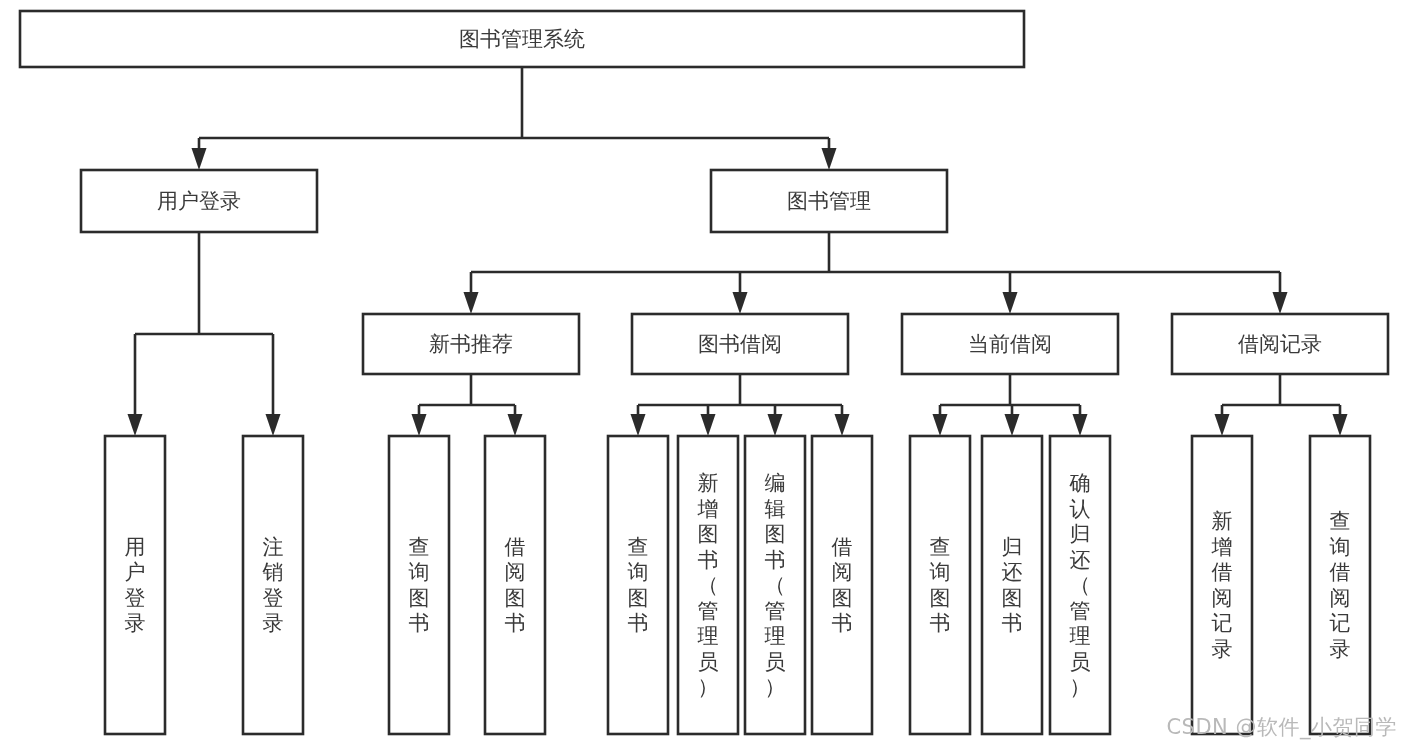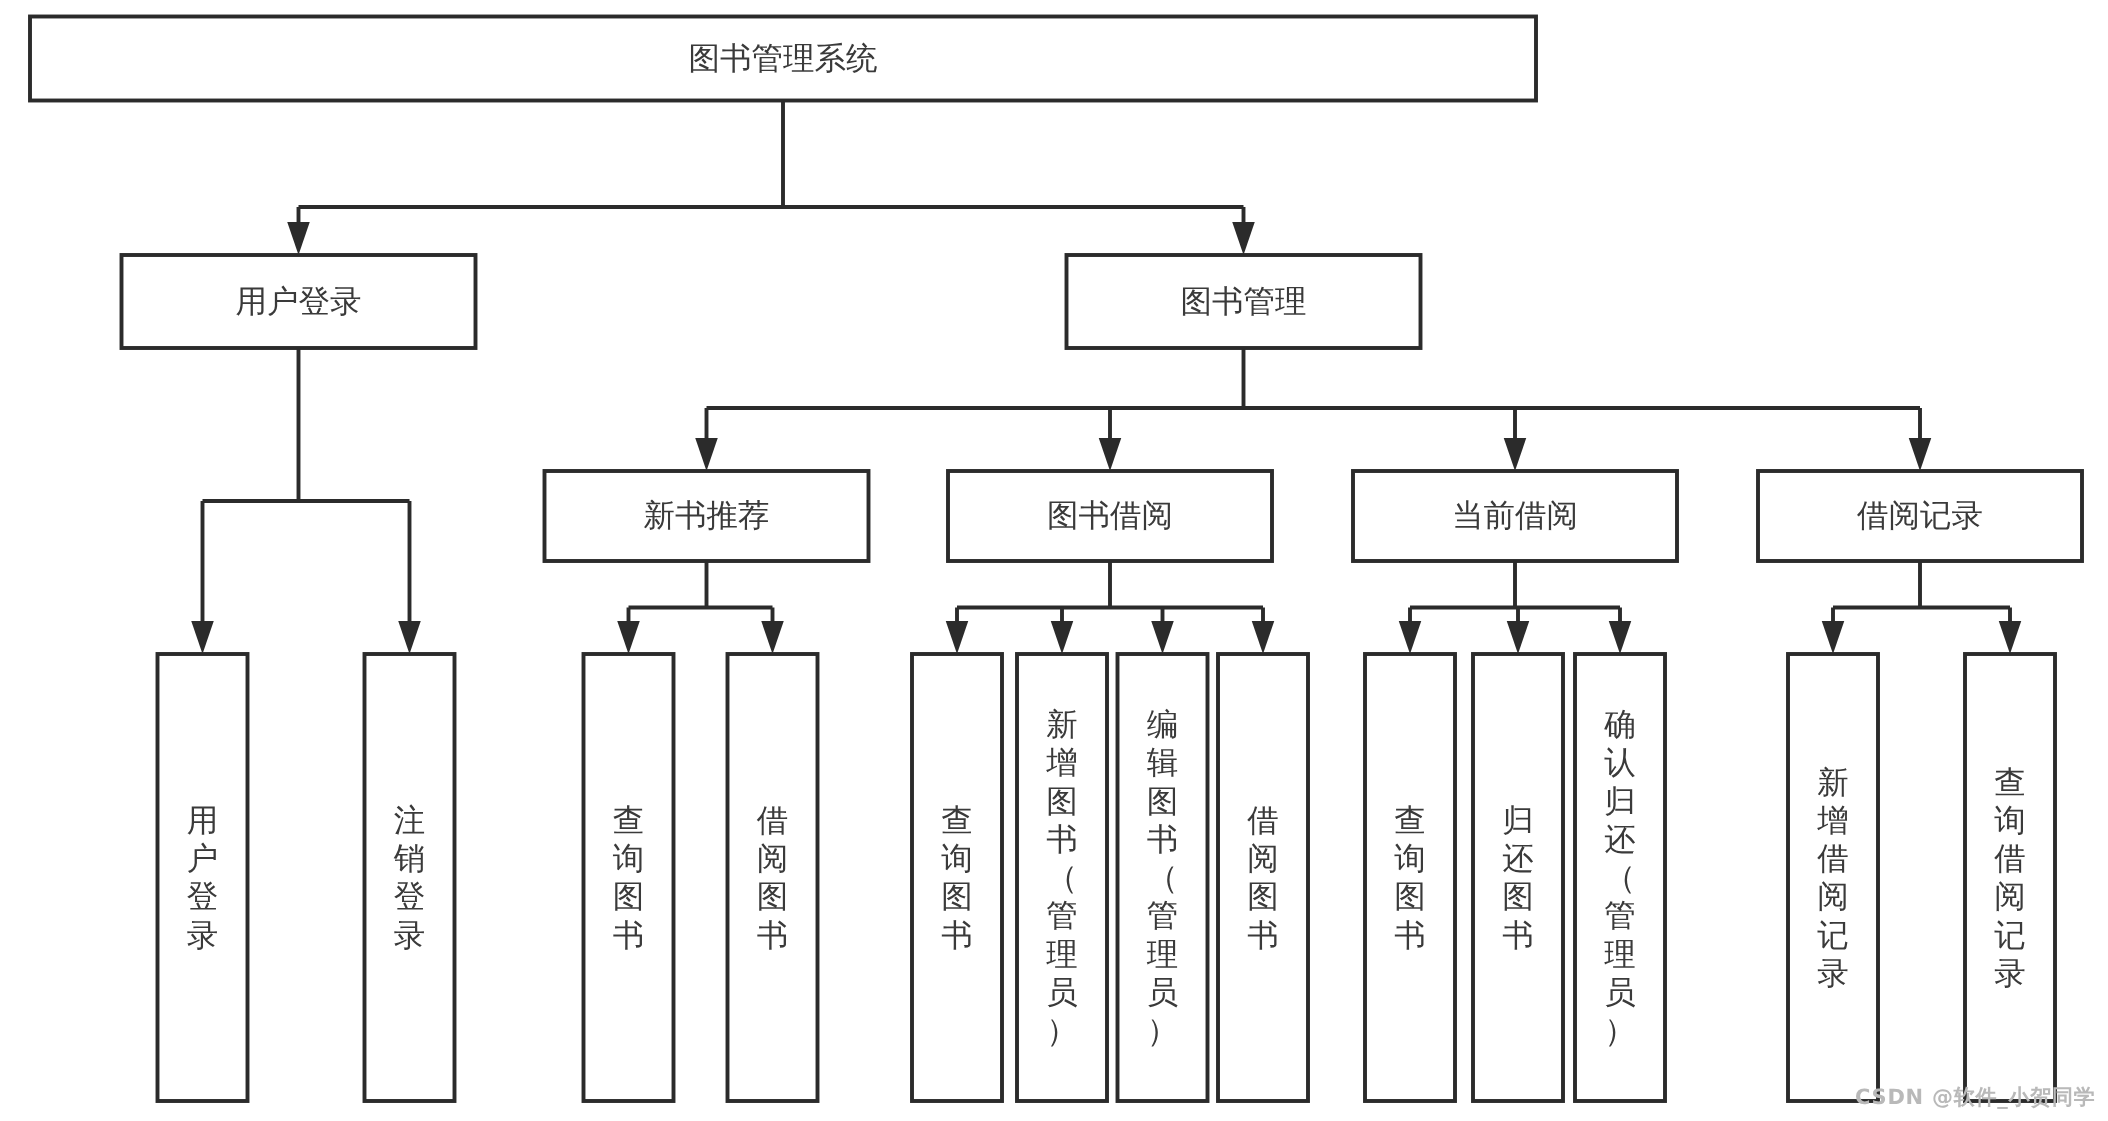--- a/index.html
+++ b/index.html
@@ -52,26 +52,25 @@
   }
   .arrow-head {
     fill: #2b2b2b;
     stroke: none;
   }
   .watermark {
     position: absolute;
     right: 8px;
     bottom: 6px;
     font-family: "DejaVu Sans", "Liberation Sans", sans-serif;
-    font-size: 14px;
+    font-size: 21px;
     color: #b9b9b9;
     white-space: nowrap;
     letter-spacing: 0.5px;
     user-select: none;
-    font-weight: bold;
   }
 </style>
 </head>
 <body>
 
 <div id="diagram-root">
 
   <svg class="flow" viewBox="0 0 1405 747" xmlns="http://www.w3.org/2000/svg">
 
     <defs>

